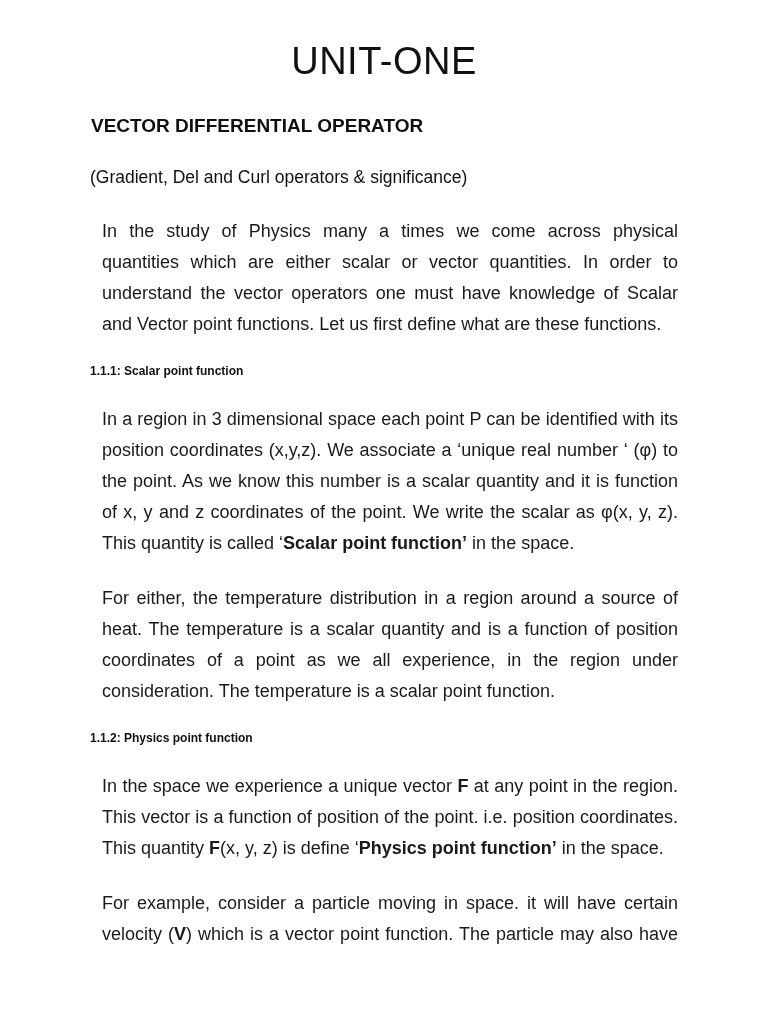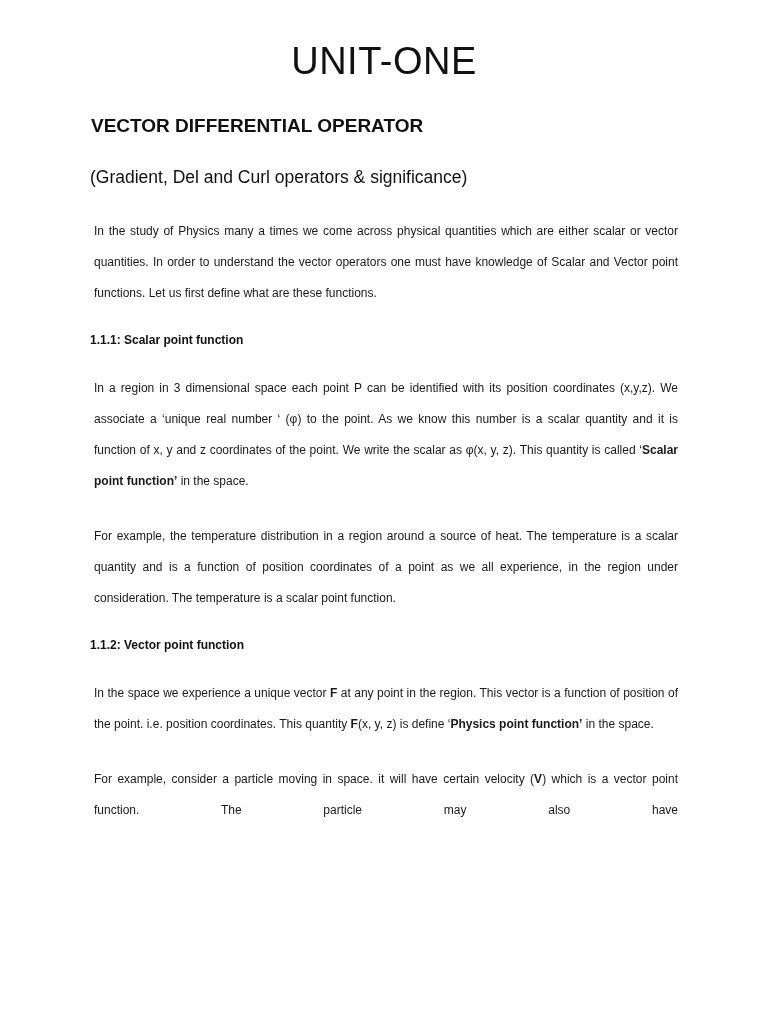--- a/index.html
+++ b/index.html
@@ -39,24 +39,24 @@
     margin: 0 0 28px 0;
     color: #111;
   }
   h3.section-heading {
     font-size: 12px;
     font-weight: 700;
     margin: 4px 0 26px 0;
     color: #111;
   }
   p.body-para {
-    font-size: 12px;
+    font-size: 18px;
     line-height: 31px;
     text-align: justify;
-    margin: 0 0 24px 4px;
+    margin: 0 0 24px 12px;
     color: #1a1a1a;
   }
   p.justify-last {
     text-align-last: justify;
   }
   .b { font-weight: 700; }
 </style>
 </head>
 <body>
 
@@ -67,21 +67,21 @@
   <h2 class="chapter-heading">VECTOR DIFFERENTIAL OPERATOR</h2>
 
   <h3 class="sub-heading">(Gradient, Del and Curl operators &amp; significance)</h3>
 
   <p class="body-para">In the study of Physics many a times we come across physical quantities which are either scalar or vector quantities. In order to understand the vector operators one must have knowledge of Scalar and Vector point functions. Let us first define what are these functions.</p>
 
   <h3 class="section-heading">1.1.1: Scalar point function</h3>
 
   <p class="body-para"><span>In a region in 3 dimensional space each point P can be identified with its position coordinates (x,y,z). We associate a ‘unique real number ‘ (φ) to the point. As we know this number is a scalar quantity and it is function of x, y and z coordinates of the point. We write the scalar as φ(x, y, z). This quantity is called ‘</span><span class="b">Scalar point function’</span><span> in the space.</span></p>
 
-  <p class="body-para">For example, the temperature distribution in a region around a source of heat. The temperature is a scalar quantity and is a function of position coordinates of a point as we all experience, in the region under consideration. The temperature is a scalar point function.</p>
+  <p class="body-para">For either, the temperature distribution in a region around a source of heat. The temperature is a scalar quantity and is a function of position coordinates of a point as we all experience, in the region under consideration. The temperature is a scalar point function.</p>
 
-  <h3 class="section-heading">1.1.2: Vector point function</h3>
+  <h3 class="section-heading">1.1.2: Physics point function</h3>
 
   <p class="body-para"><span>In the space we experience a unique vector </span><span class="b">F</span><span> at any point in the region. This vector is a function of position of the point. i.e. position coordinates. This quantity </span><span class="b">F</span><span>(x, y, z) is define ‘</span><span class="b">Physics point function’</span><span> in the space.</span></p>
 
   <p class="body-para justify-last"><span>For example, consider a particle moving in space. it will have certain velocity (</span><span class="b">V</span><span>) which is a vector point function. The particle may also have</span></p>
 
 </div>
 
 </body></html>

